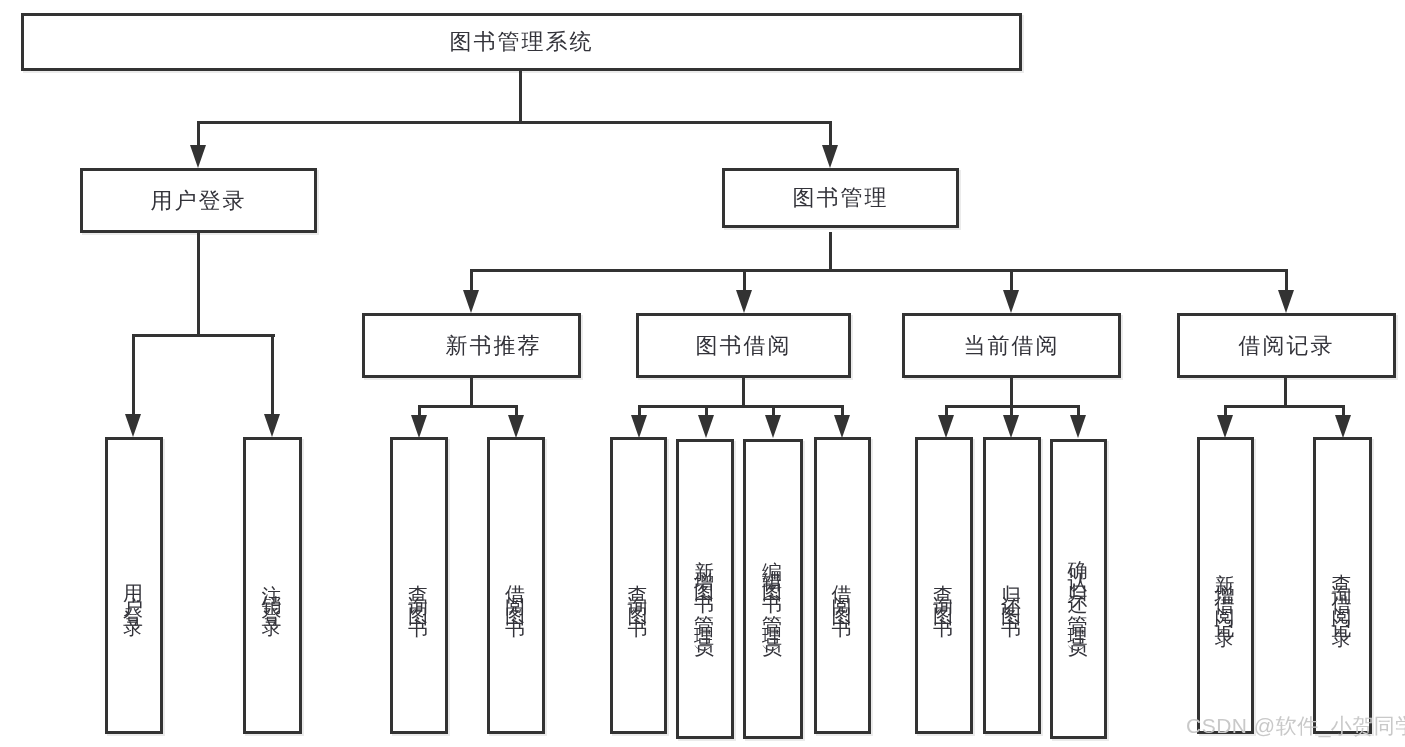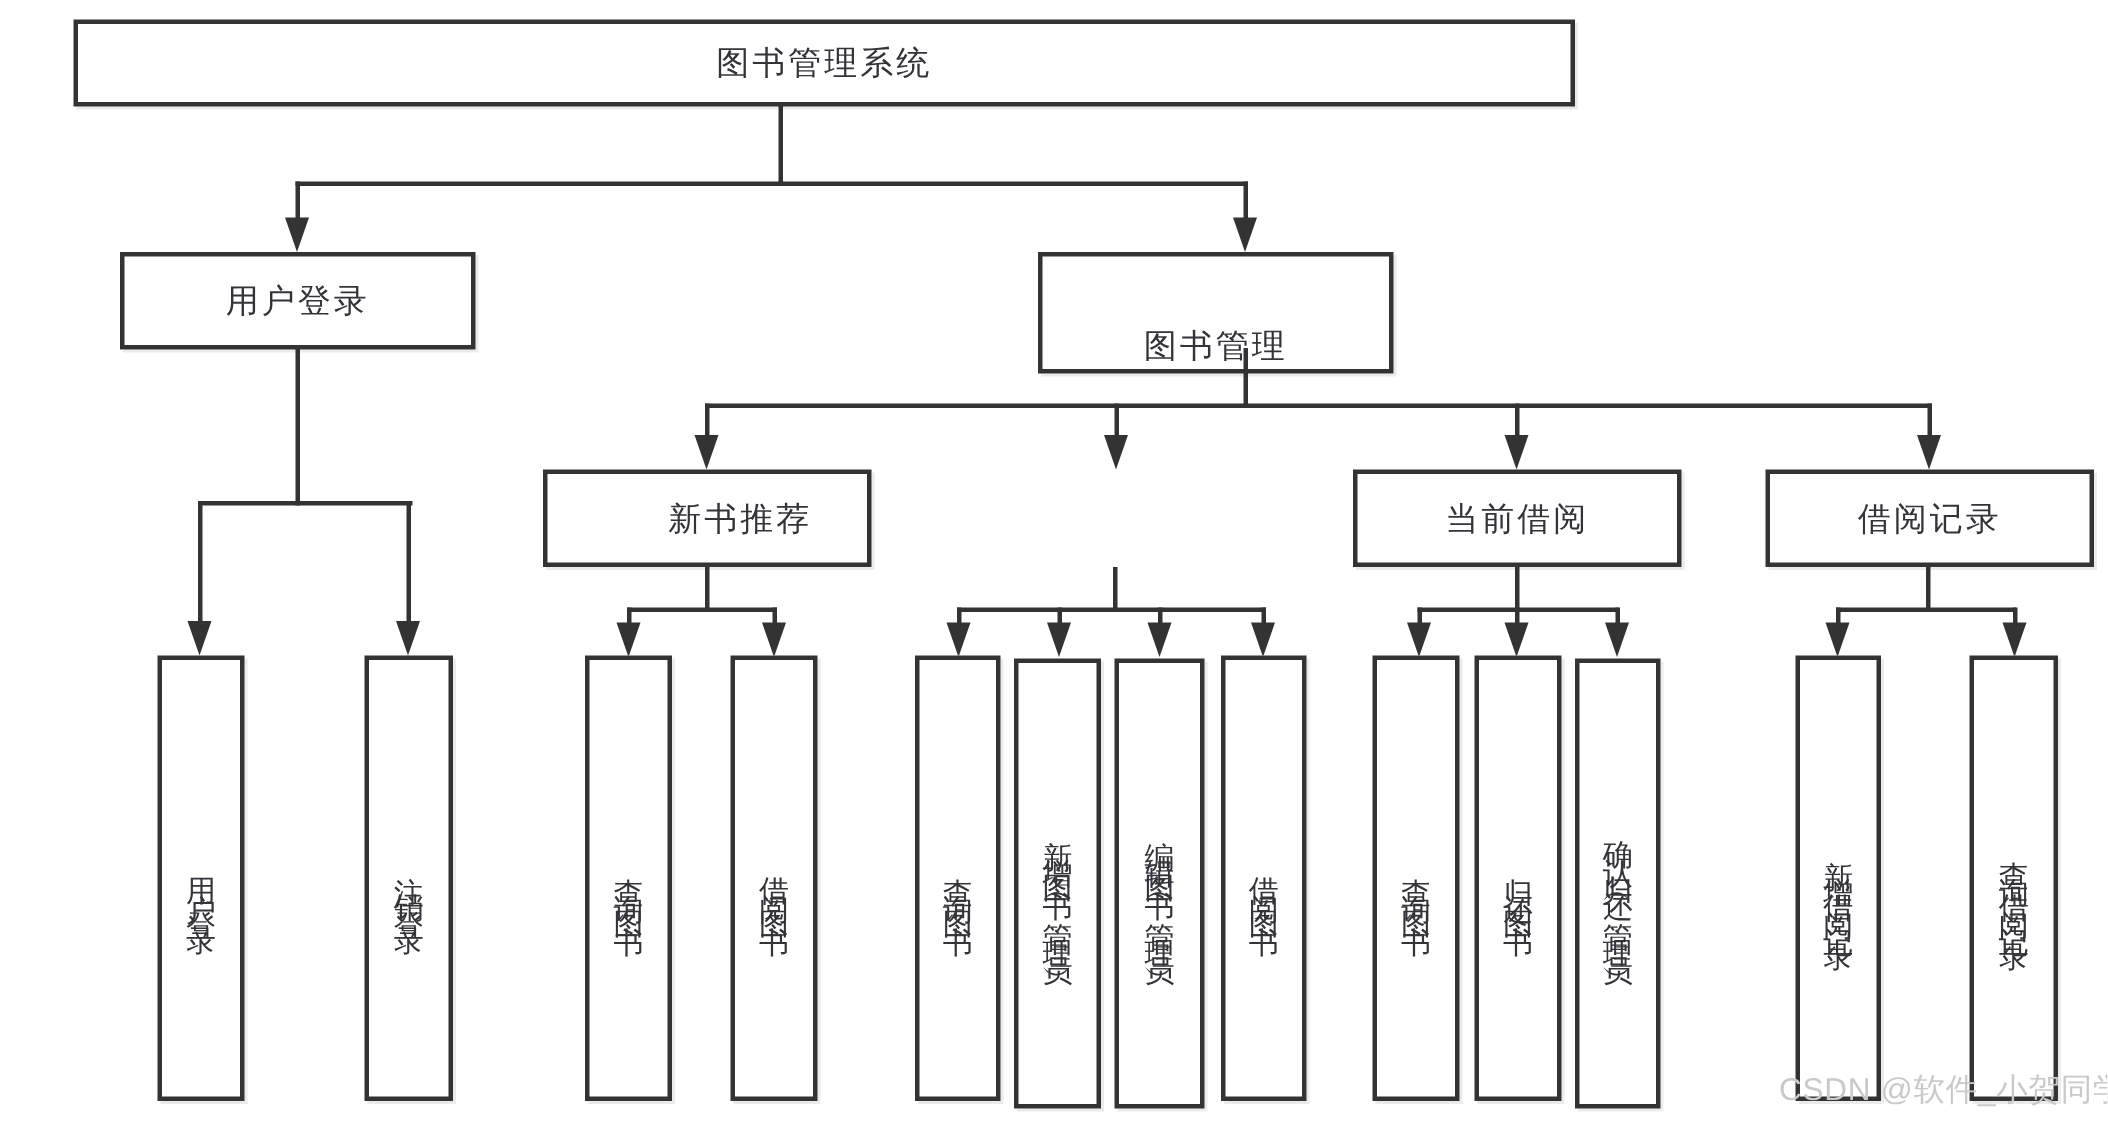--- a/index.html
+++ b/index.html
@@ -30,35 +30,35 @@
   #watermark{
     position:absolute;left:1186px;top:712px;z-index:10;
     font-size:21px;color:#c9c9c9;letter-spacing:0.5px;white-space:nowrap;
   }
 </style>
 </head>
 <body>
 
 <div id="stage" style="--line: #333333; --text: #33333a; background: rgb(255, 255, 255);">
 
-  <div class="node" style="left:21px;top:13px;width:1001px;height:58px;margin-left:28px;">
+  <div class="node" style="left:21px;top:13px;width:1001px;height:58px;">
     <span>图书管理系统</span>
   </div>
 
   <div class="vl" style="left:519px;top:70px;height:54px;"></div>
   <div class="hl" style="left:197px;top:121px;width:635px;"></div>
   <div class="vl" style="left:197px;top:121px;height:27px;"></div>
   <div class="ah" style="left:190px;top:145px;"></div>
   <div class="vl" style="left:829px;top:121px;height:27px;"></div>
   <div class="ah" style="left:822px;top:145px;"></div>
 
   <div class="node" style="left:80px;top:168px;width:237px;height:65px;">
     <span>用户登录</span>
   </div>
-  <div class="node" style="left:692px;top:168px;width:237px;height:81px;align-items:flex-end;">
+  <div class="node" style="left:722px;top:168px;width:237px;height:60px;">
     <span>图书管理</span>
   </div>
 
   <div class="vl" style="left:197px;top:232px;height:105px;"></div>
   <div class="hl" style="left:132px;top:334px;width:143px;"></div>
   <div class="vl" style="left:132px;top:334px;height:80px;"></div>
   <div class="ah" style="left:125px;top:414px;"></div>
   <div class="vl" style="left:271px;top:334px;height:80px;"></div>
   <div class="ah" style="left:264px;top:414px;"></div>
 
@@ -68,20 +68,23 @@
   <div class="ah" style="left:463px;top:290px;"></div>
   <div class="vl" style="left:743px;top:269px;height:22px;"></div>
   <div class="ah" style="left:736px;top:290px;"></div>
   <div class="vl" style="left:1010px;top:269px;height:22px;"></div>
   <div class="ah" style="left:1003px;top:290px;"></div>
   <div class="vl" style="left:1285px;top:269px;height:22px;"></div>
   <div class="ah" style="left:1278px;top:290px;"></div>
 
   <div class="node" style="left:362px;top:313px;width:219px;height:65px;padding-left:44px;">
     <span>新书推荐</span>
+  </div>
+  <div class="node" style="left:636px;top:313px;width:215px;height:65px;">
+    <span>图书借阅</span>
   </div>
   <div class="node" style="left:1177px;top:313px;width:219px;height:65px;">
     <span>借阅记录</span>
   </div>
   <div class="node" style="left:902px;top:313px;width:219px;height:65px;">
     <span>当前借阅</span>
   </div>
 
   <div class="vl" style="left:470px;top:378px;height:30px;"></div>
   <div class="hl" style="left:418px;top:405px;width:100px;"></div>

